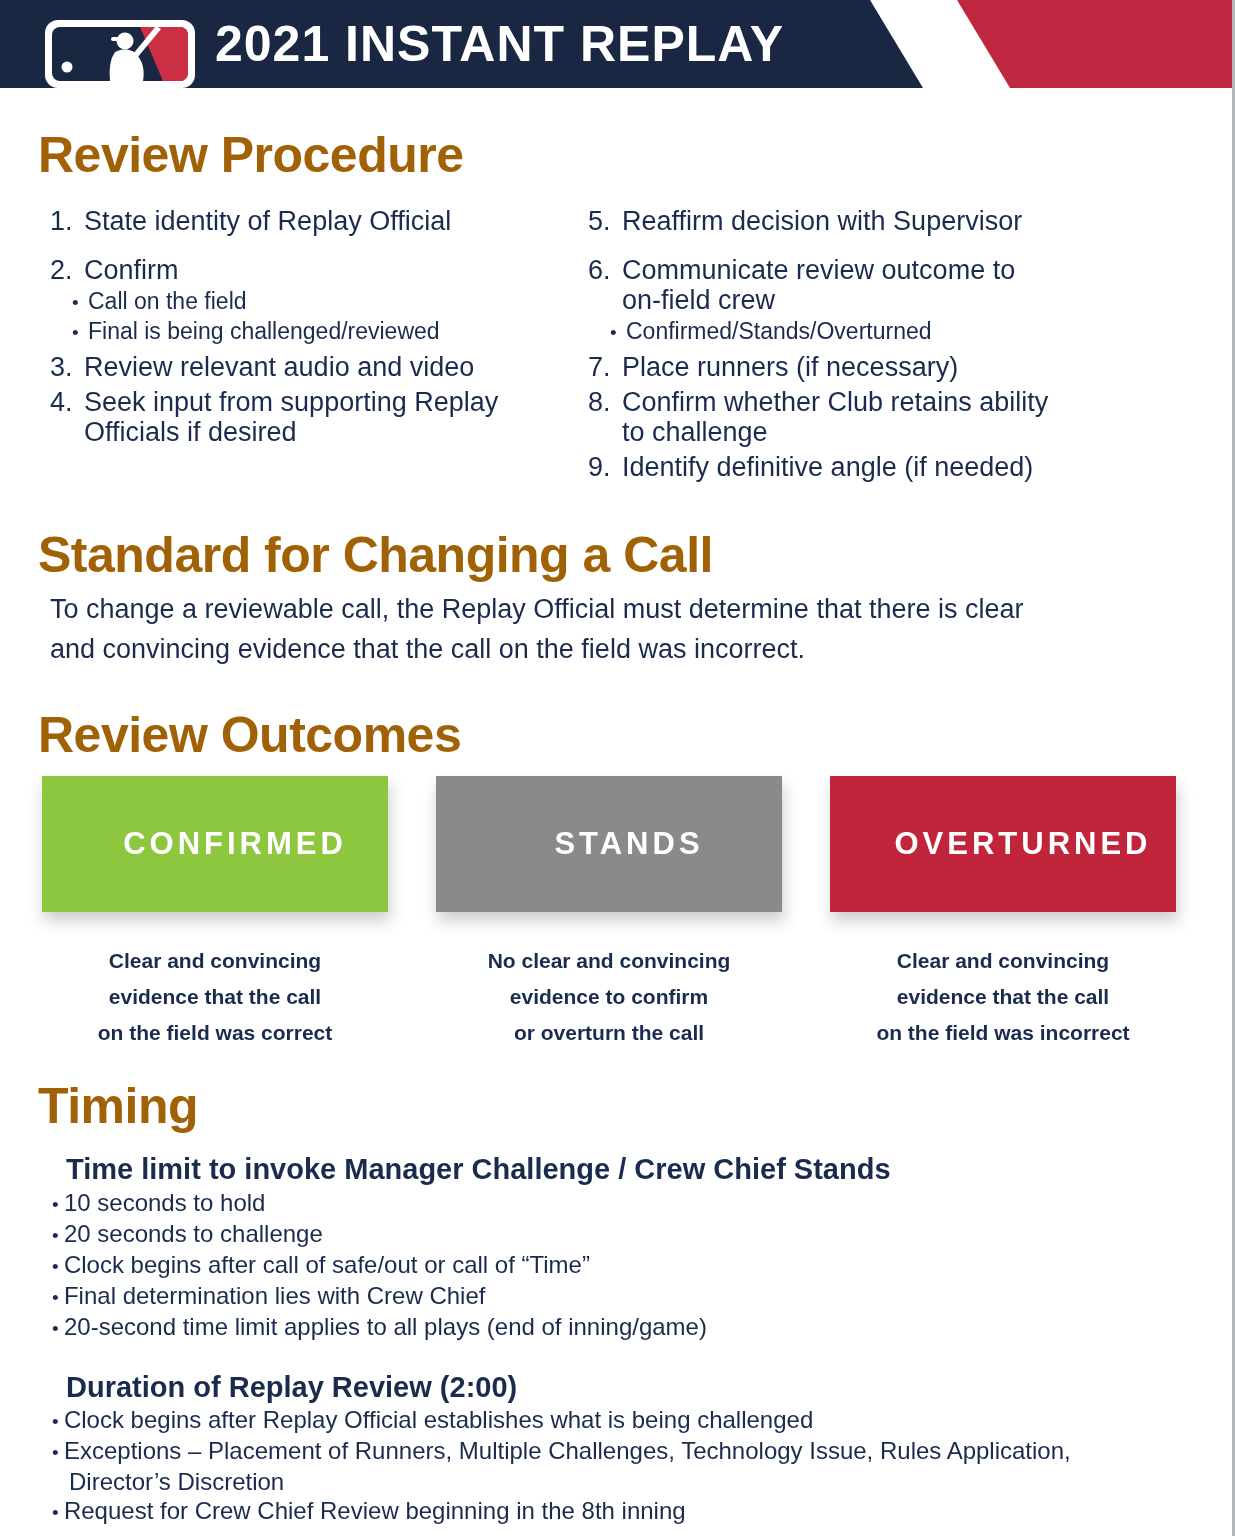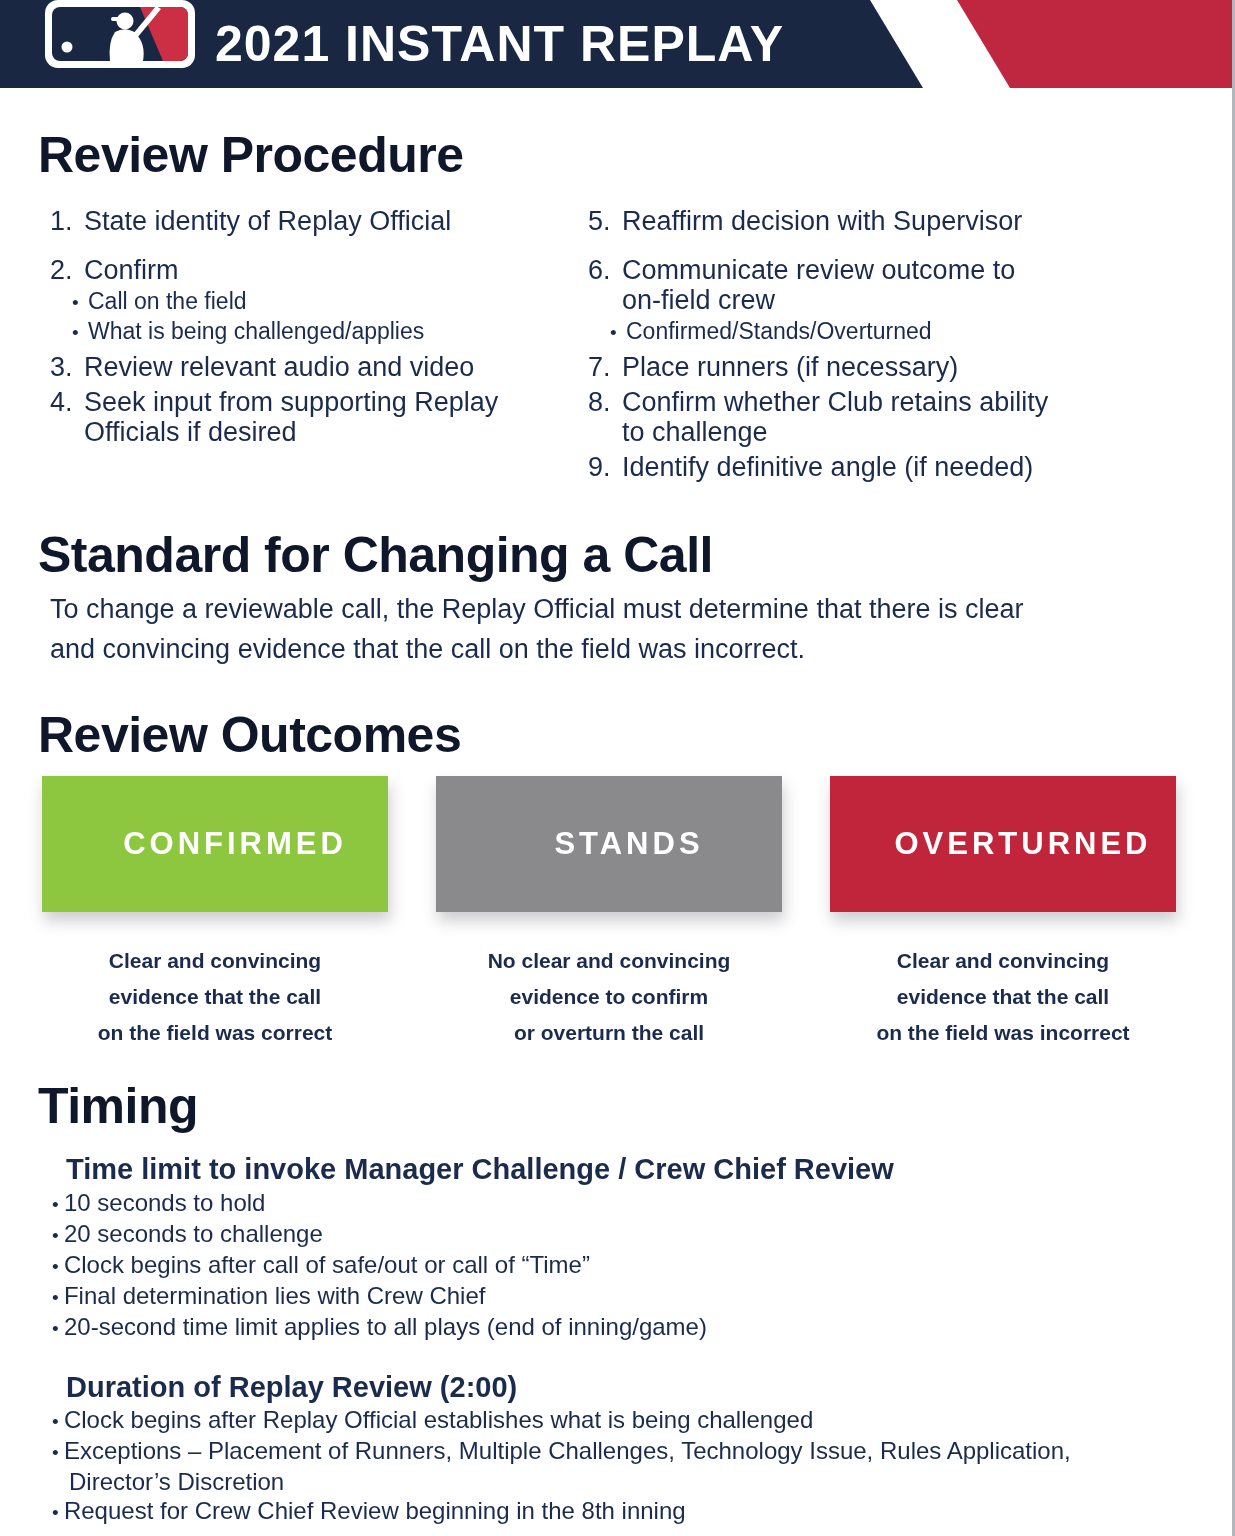--- a/index.html
+++ b/index.html
@@ -9,29 +9,29 @@
     font-family:"Liberation Sans","DejaVu Sans",sans-serif;
     color:#1B2B4D; overflow:hidden;
   }
   .page::after { content:""; position:absolute; top:0; right:0; width:3px; height:100%;
     background:#b3b6ba; z-index:50; }
 
   
   .header { position:absolute; top:0; left:0; width:1235px; height:88px; }
   .banner-navy { position:absolute; inset:0; background:#1A2742;
     clip-path:polygon(0 0, 870px 0, 923px 100%, 0 100%);
-    display:flex; align-items:flex-start; padding-left:45px; gap:20px; }
+    display:flex; align-items:flex-end; padding-left:45px; gap:20px; }
   .banner-red { position:absolute; inset:0; background:#BF2741;
     clip-path:polygon(957px 0, 100% 0, 100% 100%, 1010px 100%); }
   .header-title { color:#fff; font-size:50px; font-weight:bold; letter-spacing:1px; line-height:88px; }
   .logo { flex:none; width:150px; height:68px; }
 
   
   .sec { position:absolute; left:38px; }
-  .h-big { font-size:50px; font-weight:bold; line-height:54px; color:#0f172a; letter-spacing:-0.5px; }
+  .h-big { font-size:50px; font-weight:bold; line-height:54px; color:#a16207; letter-spacing:-0.5px; }
 
   
   .sec-procedure { top:128px; width:1160px; }
   .pcols { position:relative; margin:24px 0 0 12px; }
   .pcol-left { width:548px; }
   .pcol-right { position:absolute; left:538px; top:0; width:610px; }
   .pitem { display:flex; font-size:27px; line-height:30px; margin-bottom:5px; }
   .pitem.sp { margin-bottom:19px; }
   .pnum { flex:none; width:34px; }
   .ptxt { white-space:pre-line; }
@@ -105,21 +105,21 @@
         <div class="pitem sp">
           <span class="pnum">1.</span>
           <span class="ptxt">State identity of Replay Official</span>
         </div>
         <div class="pitem" style="margin-bottom:0">
           <span class="pnum">2.</span>
           <span class="ptxt">Confirm</span>
         </div>
         <div class="psubs">
           <div class="psub"><span>Call on the field</span></div>
-          <div class="psub"><span>What is being challenged/applies</span></div>
+          <div class="psub"><span>Final is being challenged/reviewed</span></div>
         </div>
         <div class="pitem">
           <span class="pnum">3.</span>
           <span class="ptxt">Review relevant audio and video</span>
         </div>
         <div class="pitem">
           <span class="pnum">4.</span>
           <span class="ptxt">Seek input from supporting Replay
 Officials if desired</span>
         </div>
@@ -186,21 +186,21 @@
         <div class="card-caption">Clear and convincing
 evidence that the call
 on the field was incorrect</div>
       </div>
     </div>
   </div>
 
   <div class="sec sec-timing">
     <h2 class="h-big">Timing</h2>
 
-    <div class="t-sub">Time limit to invoke Manager Challenge / Crew Chief Review</div>
+    <div class="t-sub">Time limit to invoke Manager Challenge / Crew Chief Stands</div>
     <div class="t-bullets">
       <div class="tbullet"><span class="ptxt">10 seconds to hold</span></div>
       <div class="tbullet"><span class="ptxt">20 seconds to challenge</span></div>
       <div class="tbullet"><span class="ptxt">Clock begins after call of safe/out or call of “Time”</span></div>
       <div class="tbullet"><span class="ptxt">Final determination lies with Crew Chief</span></div>
       <div class="tbullet"><span class="ptxt">20-second time limit applies to all plays (end of inning/game)</span></div>
     </div>
 
     <div class="t-sub t-sub2">Duration of Replay Review (2:00)</div>
     <div class="t-bullets t-bullets2">

